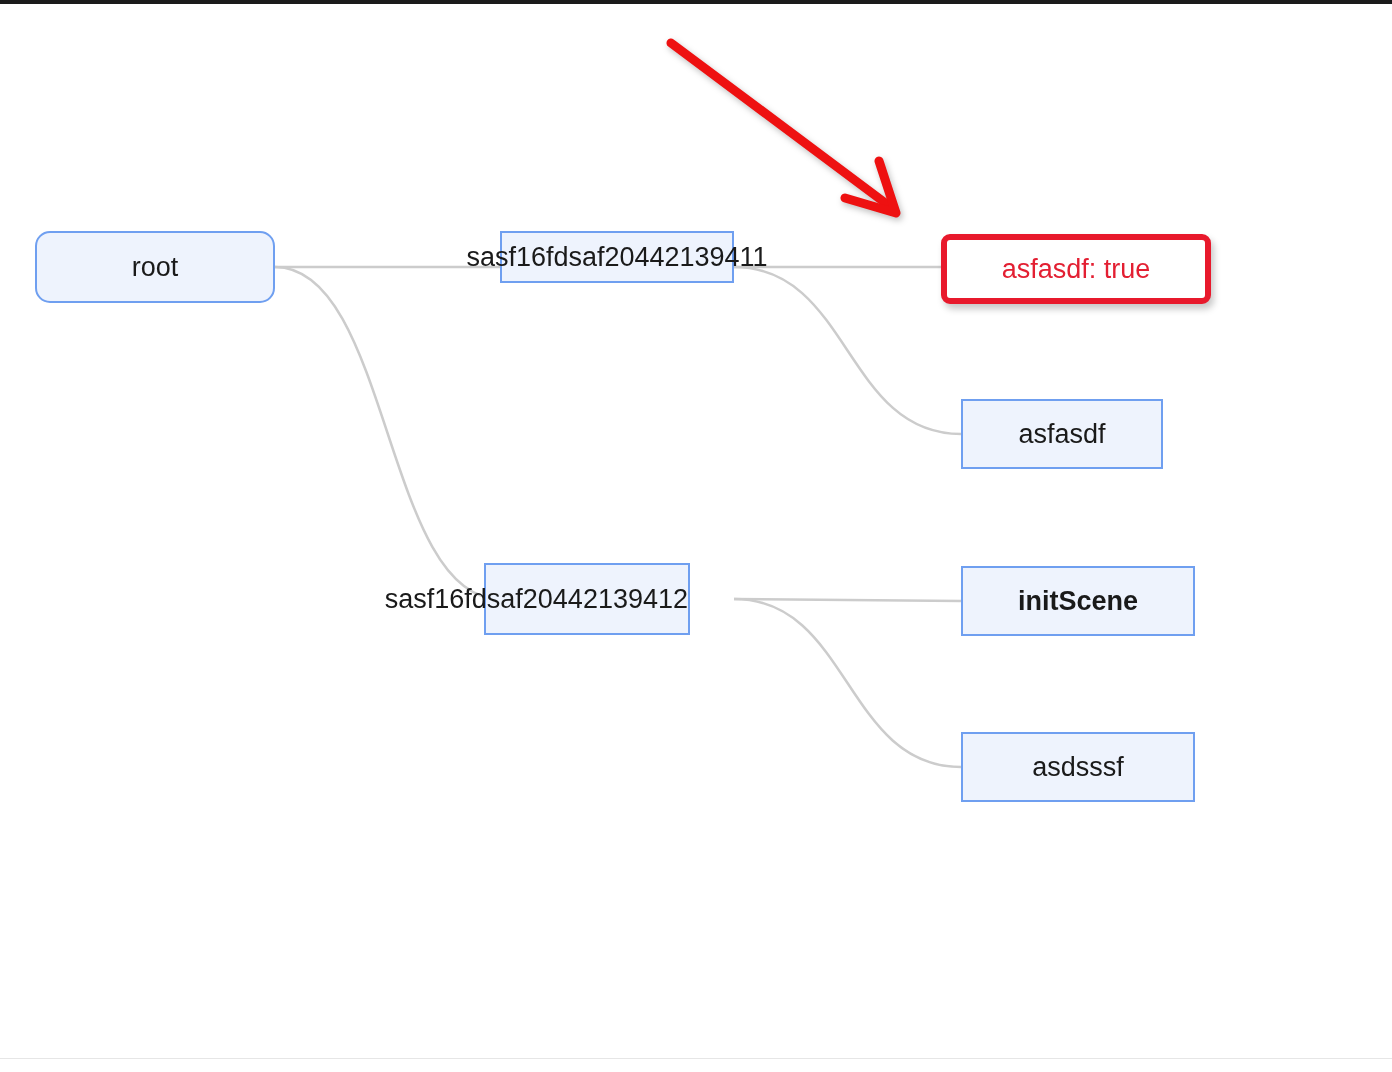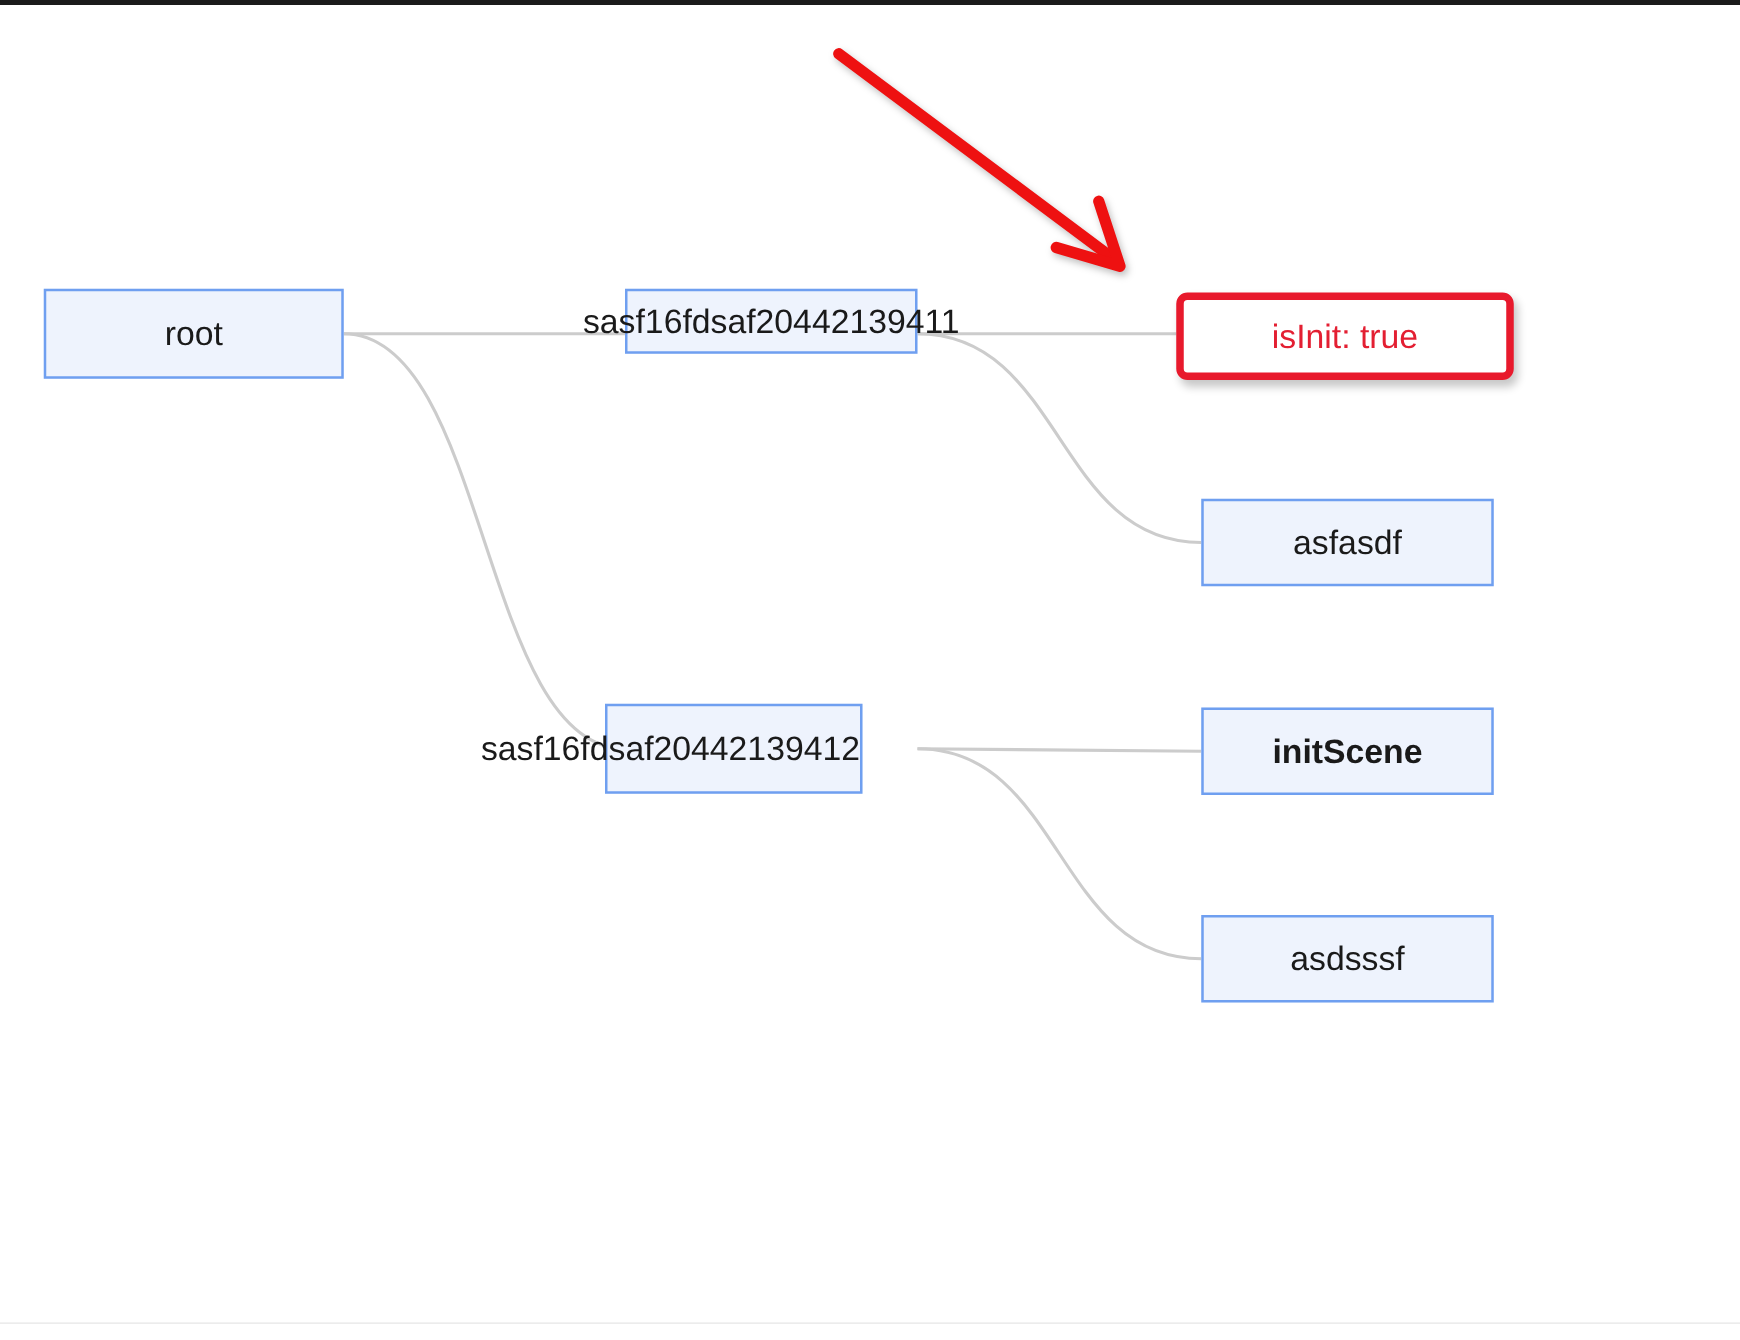--- a/index.html
+++ b/index.html
@@ -102,37 +102,37 @@
 
     <path d="M 734 267 L 941 267" fill="none" stroke="#cccccc" stroke-width="2.5"></path>
 
     <path d="M 734 267 C 850 267, 845 434, 961 434" fill="none" stroke="#cccccc" stroke-width="2.5"></path>
 
     <path d="M 734 599 L 961 601" fill="none" stroke="#cccccc" stroke-width="2.5"></path>
 
     <path d="M 734 599 C 850 599, 845 767, 961 767" fill="none" stroke="#cccccc" stroke-width="2.5"></path>
   </svg>
 
-  <div class="node overflow" id="node-root" style="left:35px; top:231px; width:240px; height:72px;">
+  <div class="node overflow" id="node-root" style="left:35px; top:231px; width:240px; height:72px;border-radius:15px;">
     <span class="label">root</span>
   </div>
 
   <div class="node overflow" id="node-n411" style="left:500px; top:231px; width:234px; height:52px;">
     <span class="label">sasf16fdsaf20442139411</span>
   </div>
 
   <div class="node overflow" id="node-n412" style="left:484px; top:563px; width:206px; height:72px;justify-content:flex-end;">
     <span class="label">sasf16fdsaf20442139412</span>
   </div>
 
   <div class="node highlight" id="node-isinit" style="left:941px; top:234px; width:270px; height:70px;">
-    <span class="label">isInit: true</span>
+    <span class="label">asfasdf: true</span>
   </div>
 
-  <div class="node" id="node-asfasdf" style="left:961px; top:399px; width:234px; height:70px;">
+  <div class="node" id="node-asfasdf" style="left:961px; top:399px; width:202px; height:70px;">
     <span class="label">asfasdf</span>
   </div>
 
   <div class="node" id="node-initscene" style="left:961px; top:566px; width:234px; height:70px;font-weight:bold;">
     <span class="label">initScene</span>
   </div>
 
   <div class="node" id="node-asdsssf" style="left:961px; top:732px; width:234px; height:70px;">
     <span class="label">asdsssf</span>
   </div>

